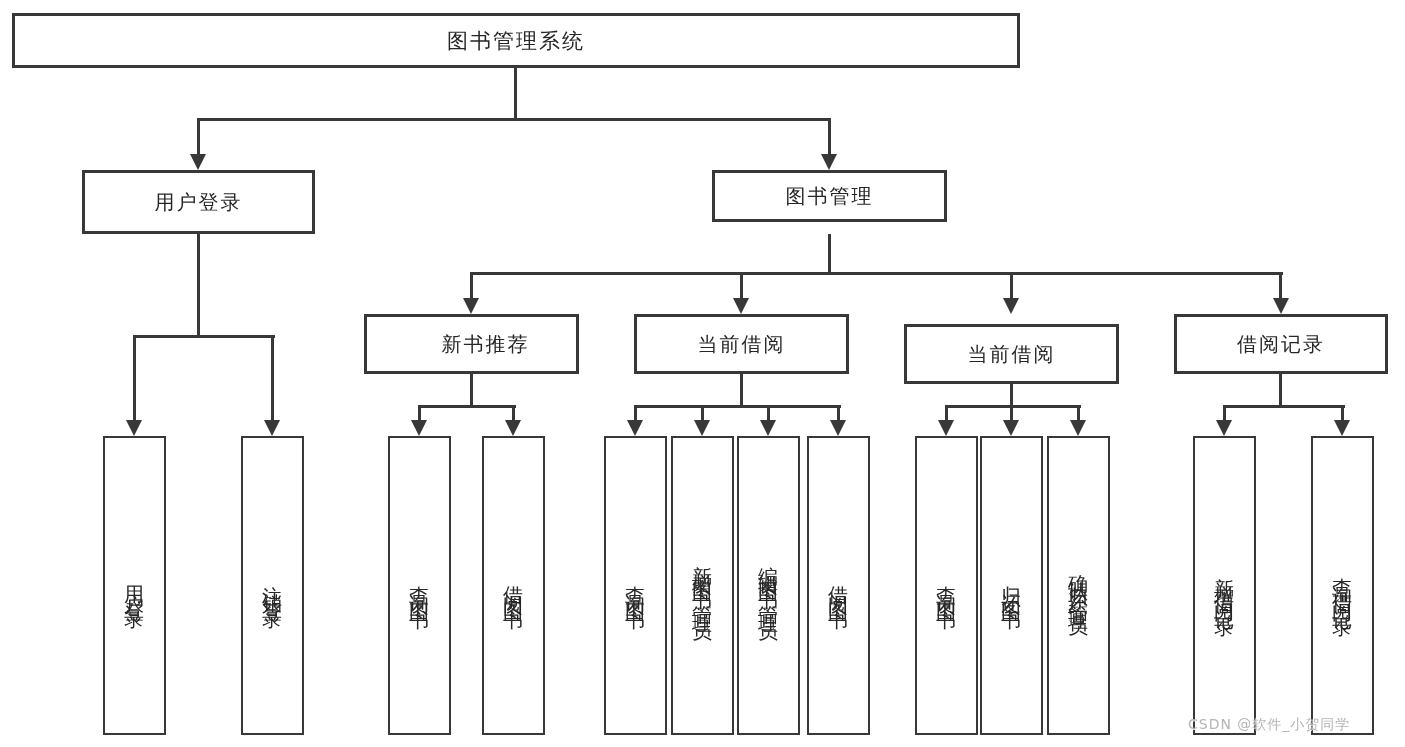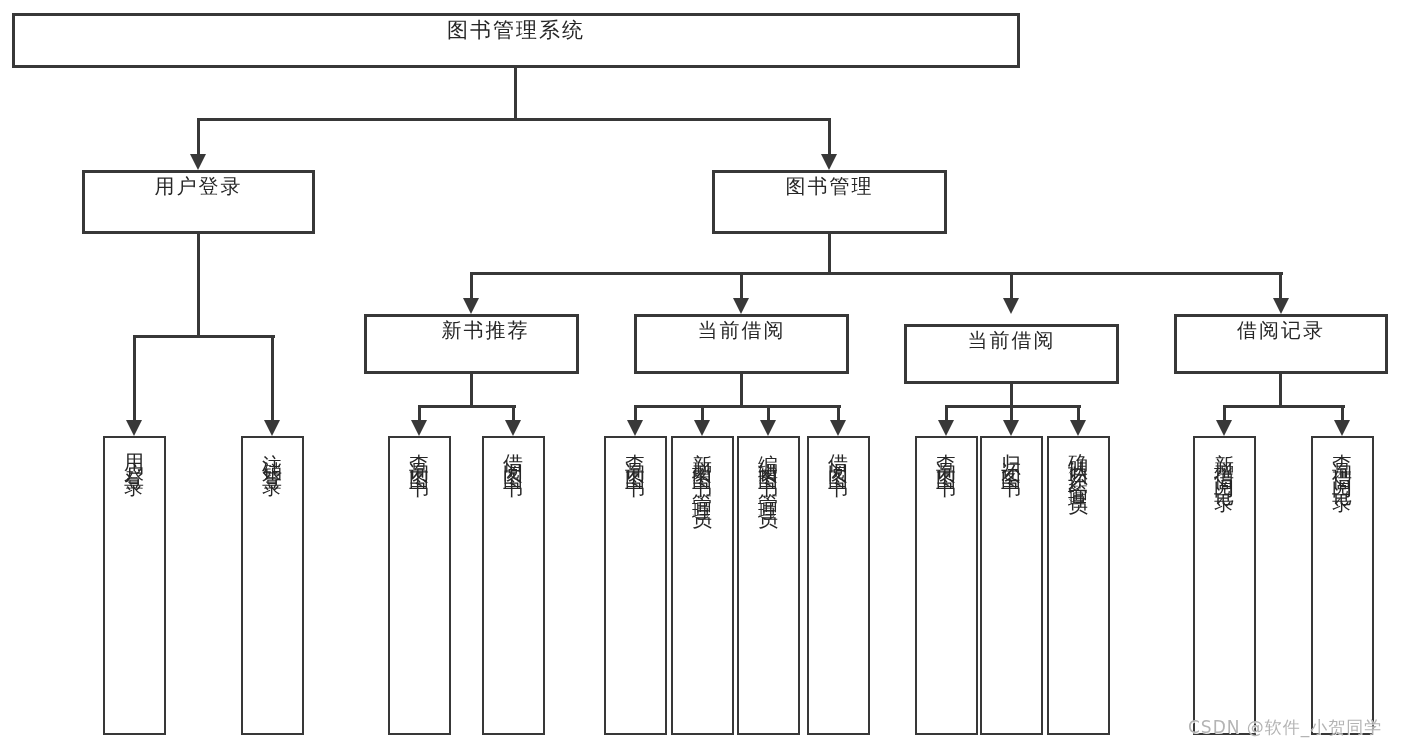--- a/index.html
+++ b/index.html
@@ -9,21 +9,21 @@
     background:#ffffff;
     font-family:"DejaVu Sans","Liberation Sans",sans-serif;
     color:#262626;
     overflow:hidden;
   }
   .box{
     position:absolute;
     background:#ffffff;
     border:3px solid #383838;
     box-sizing:border-box;
-    display:flex;justify-content:center;
+    display:flex;align-items:center;justify-content:center;
     font-size:20px;letter-spacing:2px;
     z-index:2;
   }
   .leaf{border-width:2px;}
   .vtext{
     writing-mode:vertical-rl;
     text-orientation:mixed;
     font-size:20px;
     letter-spacing:8px;
     line-height:1;
@@ -33,21 +33,21 @@
   .arrow{
     position:absolute;width:0;height:0;
     border-left:8px solid transparent;
     border-right:8px solid transparent;
     border-top:16px solid #383838;
     z-index:3;
   }
   .watermark{
     position:absolute;
     left:1188px;top:716px;
-    font-size:17px;
+    font-size:14px;
     color:#b4b4b4;
     letter-spacing:1px;
     white-space:nowrap;
     text-shadow:1px 1px 0 rgba(255,255,255,0.85);
     z-index:4;
   }
 </style>
 </head>
 <body>
 
@@ -113,21 +113,21 @@
   <div class="arrow" style="left:1216px;top:420px;"></div>
   <div class="arrow" style="left:1334px;top:420px;"></div>
 
   <div class="box" style="left:12px;top:13px;width:1008px;height:55px;font-size:21px;">
     <span>图书管理系统</span>
   </div>
 
   <div class="box" style="left:82px;top:170px;width:233px;height:64px;">
     <span>用户登录</span>
   </div>
-  <div class="box" style="left:712px;top:170px;width:235px;height:64px;">
+  <div class="box" style="left:712px;top:170px;width:235px;height:52px;">
     <span>图书管理</span>
   </div>
 
   <div class="box" style="left:364px;top:314px;width:215px;height:60px;padding-left:28px;">
     <span>新书推荐</span>
   </div>
   <div class="box" style="left:634px;top:314px;width:215px;height:60px;">
     <span>当前借阅</span>
   </div>
   <div class="box" style="left:904px;top:314px;width:215px;height:60px;margin-top:10px;">

